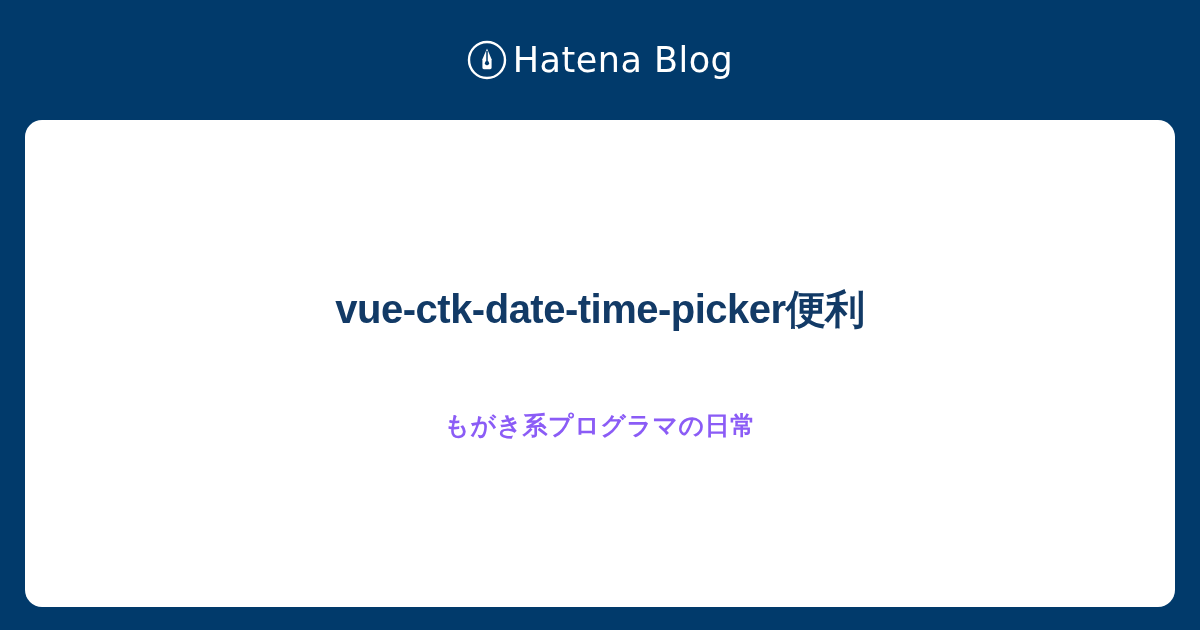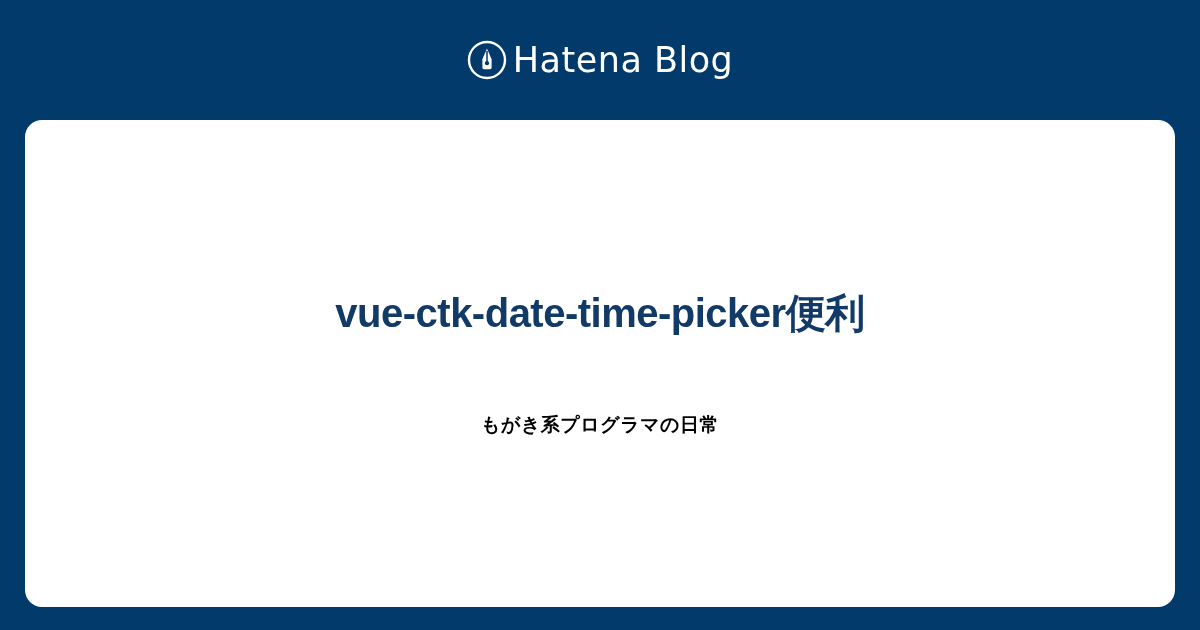--- a/index.html
+++ b/index.html
@@ -67,22 +67,22 @@
     font-size: 40px;
     font-weight: bold;
     line-height: 1.2;
     text-align: center;
     letter-spacing: -0.5px;
     word-break: break-word;
     max-width: 1040px;
   }
 
   .entry-blog-name {
-    color: #000000;
-    font-size: 19px;
+    color: #8b5cf6;
+    font-size: 25px;
     font-weight: bold;
     line-height: 1.3;
     text-align: center;
     letter-spacing: 0.5px;
     margin-top: 76px;
   }
 </style>
 </head>
 <body>
 

